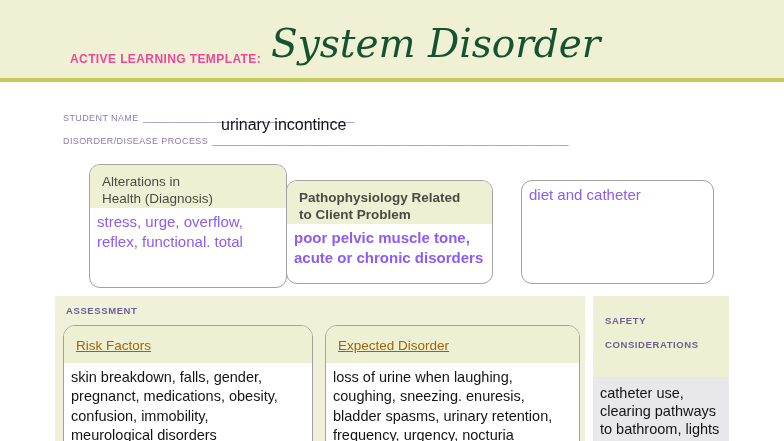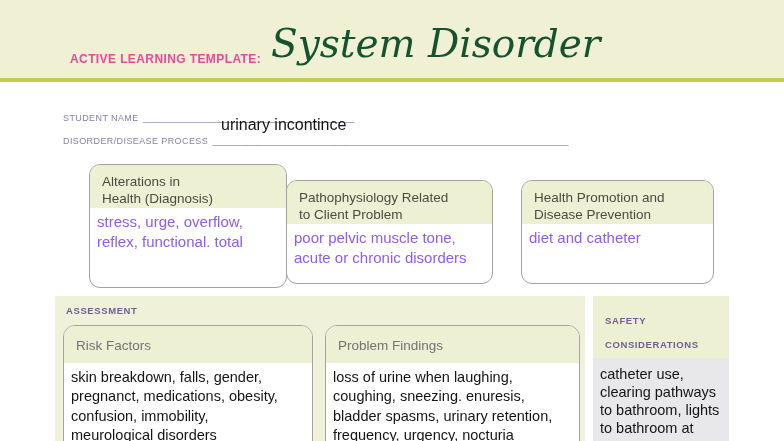--- a/index.html
+++ b/index.html
@@ -38,49 +38,49 @@
   }
   .rbox-head{
     background:#eef0d3;color:#4c4a44;font-size:13.5px;line-height:1.28;
     padding:8px 8px 0 12px;height:43px;box-sizing:border-box;white-space:pre-line;
   }
   .rbox-body{
     color:#8b5cf6;font-size:15px;line-height:1.32;padding:4px 6px 0 7px;
     white-space:pre-line;
   }
   .box-mid1{left:62px;top:164px;width:198px;height:124px;margin-left:27px;}
-  .box-mid2{left:286px;top:180px;width:207px;height:104px;}
+  .box-mid2{left:286px;top:180px;width:207px;height:104px;font-weight:bold;}
   .box-mid3{left:521px;top:180px;width:193px;height:104px;}
   
   .assessment-bg{
     position:absolute;left:55px;top:296px;width:530px;height:145px;
     background:#f0f1d9;
   }
   .section-label{
     font-size:9.5px;font-weight:bold;color:#6f5f94;letter-spacing:.6px;
     white-space:pre-line;
   }
   .assessment-label{position:absolute;left:66px;top:305px;}
   .box-risk{left:63px;top:325px;width:250px;height:140px;border-radius:12px;}
   .box-expected{left:325px;top:325px;width:255px;height:140px;border-radius:12px;}
   .abox-head{
-    background:#eef0d3;color:#737373;font-size:13.5px;
-    padding:12px 8px 4px 12px;height:37px;box-sizing:border-box;
+    background:#eef0d3;color:#a16207;font-size:13.5px;
+    padding:12px 8px 4px 12px;height:37px;box-sizing:border-box;text-decoration:underline;
   }
   .abox-body{
     color:#141414;font-size:14.5px;line-height:1.34;padding:5px 6px 0 7px;
     white-space:pre-line;
   }
   
   .safety-box{
     position:absolute;left:593px;top:296px;width:136px;height:160px;
     background:#e8e8ea;overflow:hidden;
   }
   .safety-head{
-    background:#eef0d3;padding:11px 8px 3px 12px;box-sizing:border-box;
+    background:#eef0d3;padding:11px 8px 22px 12px;box-sizing:border-box;
     line-height:1.5;
   }
   .safety-body{
     color:#141414;font-size:14.5px;line-height:1.25;padding:7px 4px 0 7px;
     white-space:pre-line;
   }
 </style>
 </head>
 <body>
 
@@ -111,38 +111,36 @@
   </div>
 
   <div class="rbox box-mid2">
     <div class="rbox-head">Pathophysiology Related
 to Client Problem</div>
     <div class="rbox-body">poor pelvic muscle tone,
 acute or chronic disorders</div>
   </div>
 
   <div class="rbox box-mid3">
-    <div class="rbox-head">Health Promotion and
-Disease Prevention</div>
     <div class="rbox-body">diet and catheter</div>
   </div>
 
   <div class="assessment-bg"></div>
   <div class="section-label assessment-label">ASSESSMENT</div>
 
   <div class="rbox box-risk">
     <div class="abox-head">Risk Factors</div>
     <div class="abox-body">skin breakdown, falls, gender,
 pregnanct, medications, obesity,
 confusion, immobility,
 meurological disorders</div>
   </div>
 
   <div class="rbox box-expected">
-    <div class="abox-head">Problem Findings</div>
+    <div class="abox-head">Expected Disorder</div>
     <div class="abox-body">loss of urine when laughing,
 coughing, sneezing. enuresis,
 bladder spasms, urinary retention,
 frequency, urgency, nocturia</div>
   </div>
 
   <div class="safety-box">
     <div class="safety-head">
       <span class="section-label">SAFETY
 CONSIDERATIONS</span>

